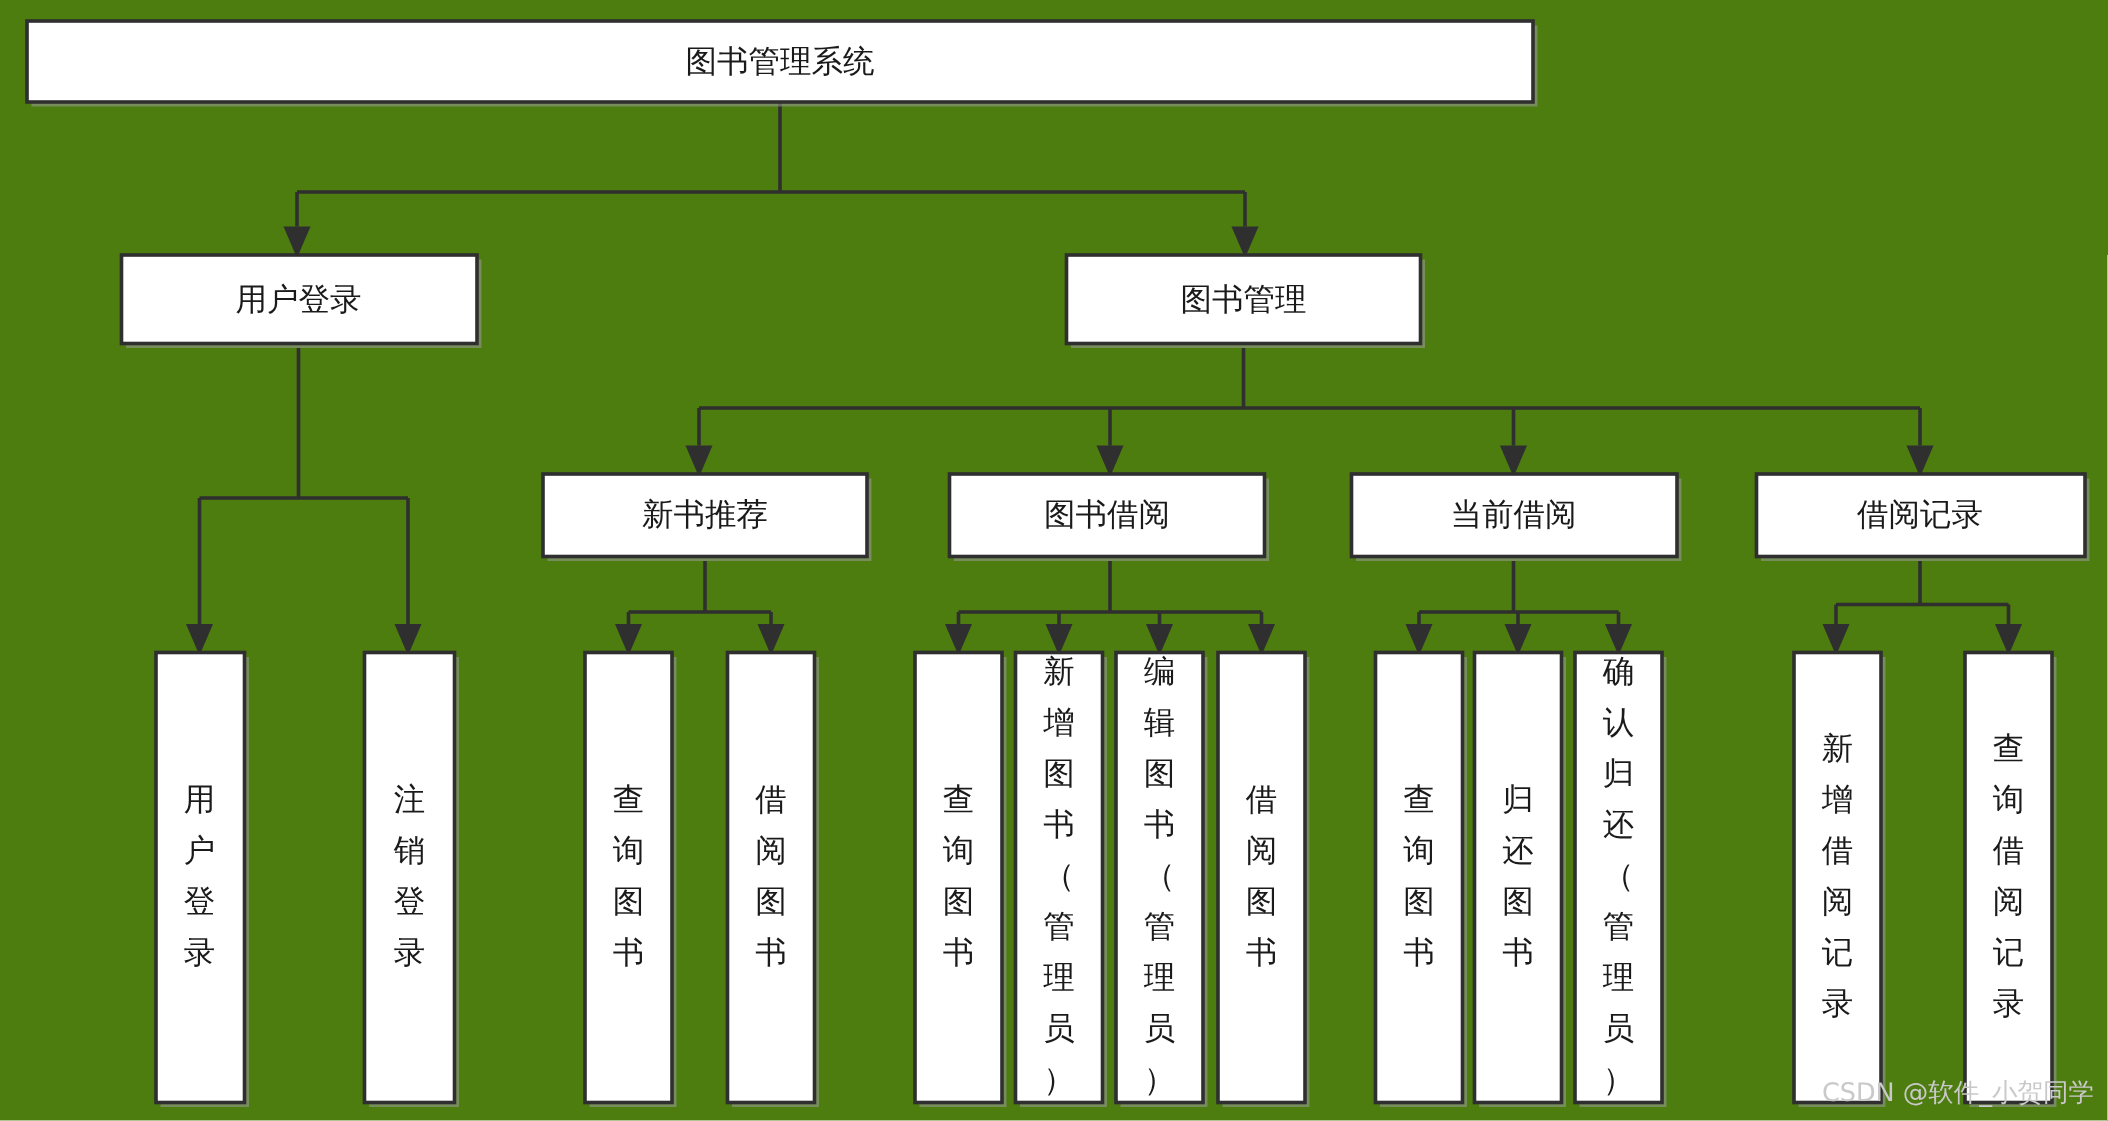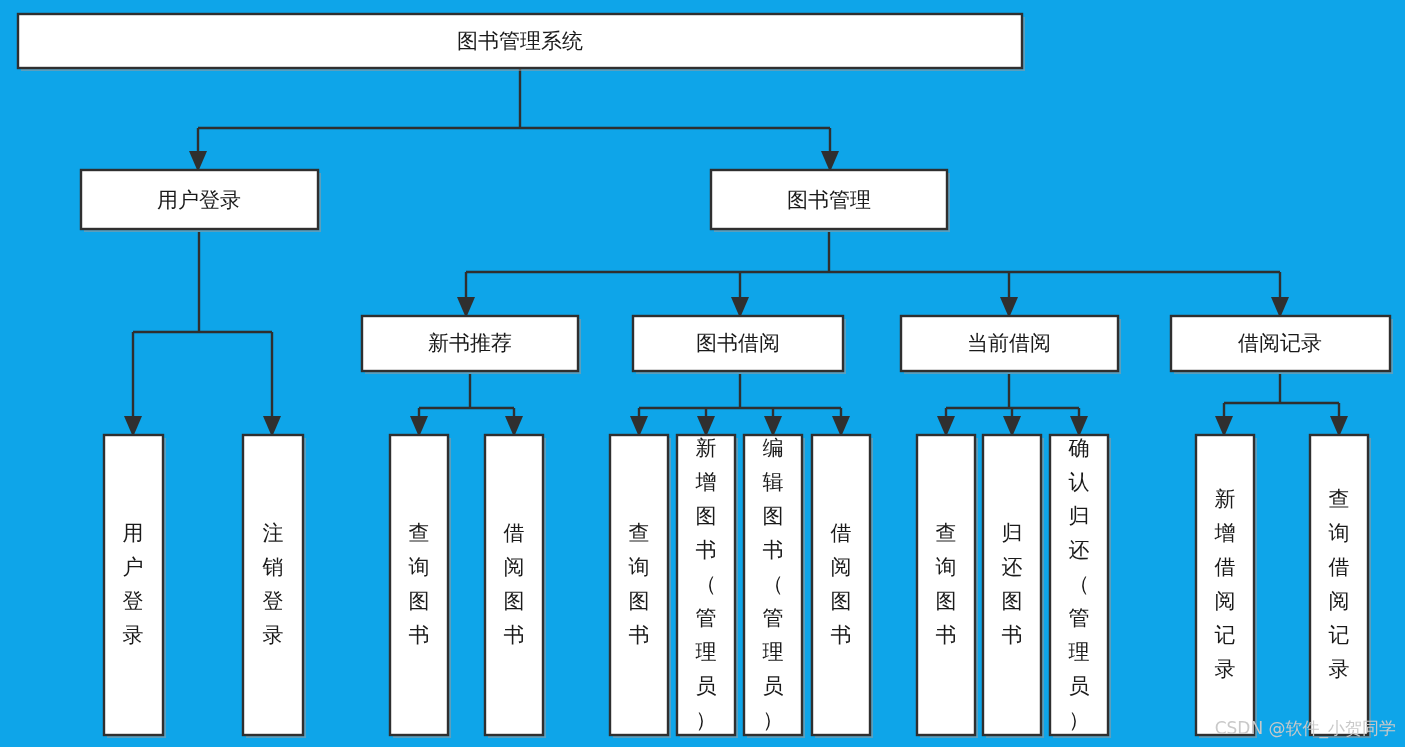--- a/index.html
+++ b/index.html
@@ -8,21 +8,21 @@
     padding: 0;
     background: #ffffff;
   }
   body {
     font-family: "DejaVu Sans", "Liberation Sans", sans-serif;
   }
   #diagram-root {
     position: relative;
     width: 1405px;
     height: 747px;
-    background: #0ea5e9;
+    background: #4d7c0f;
     overflow: hidden;
   }
   svg#tree-svg {
     position: absolute;
     left: 0;
     top: 0;
     width: 1405px;
     height: 747px;
     display: block;
   }

